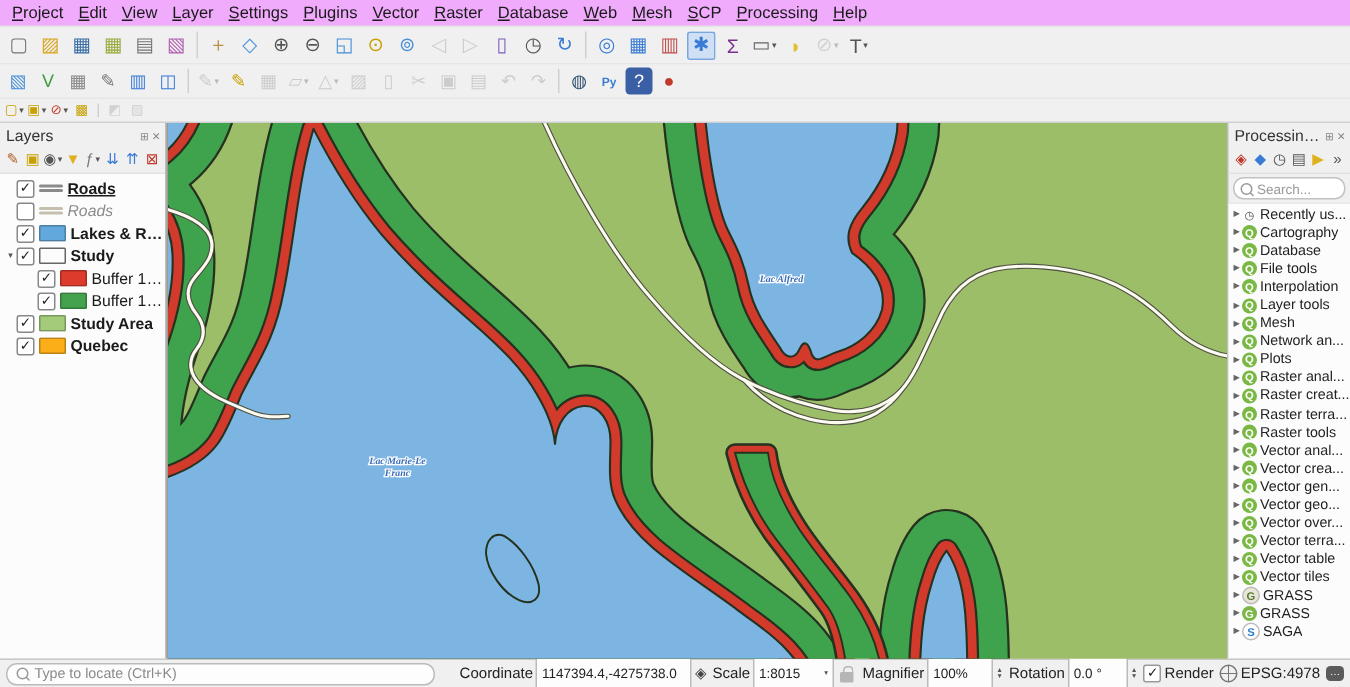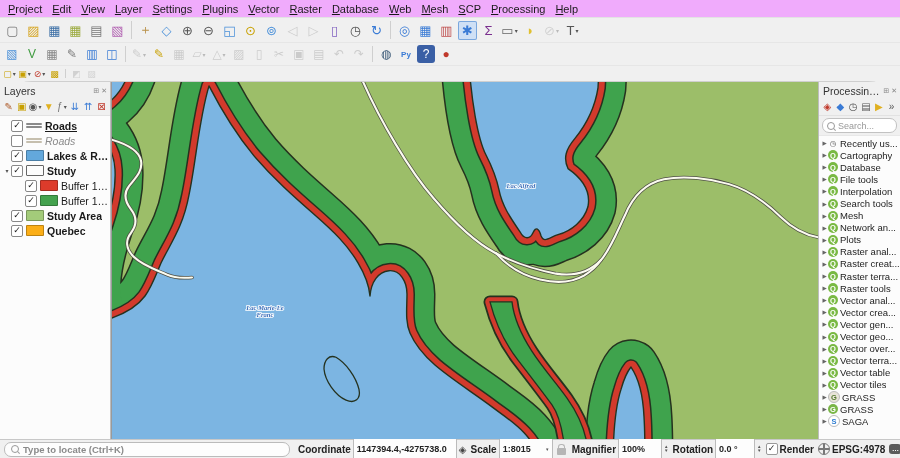--- a/index.html
+++ b/index.html
@@ -24,21 +24,21 @@
   #tb1 .tbtn{width:19px;height:19px;font-size:13px;}
   #tb2 .tbtn{width:18px;height:18px;font-size:12px;}
   #tb3 .tbtn{width:13px;height:12px;font-size:9px;}
   .tbtn.dis{opacity:.35;}
   .tbtn.active{background:#cfe0f5;box-shadow:inset 0 0 0 1px #7aa7dd;}
   .tbtn .dd{font-size:6px;color:#555;margin-left:1px;}
   .tsep{width:1px;align-self:stretch;margin:2px 3px;background:#cfcfcf;}
   .pyg{font-size:8px;font-weight:bold;}
 
   
-  #main{flex:1 1 auto;display:flex;min-height:0;border-top:1px solid #cfcfcf;border-radius:32px;}
+  #main{flex:1 1 auto;display:flex;min-height:0;border-top:1px solid #cfcfcf;}
 
   
   .panel{background:#f0f0f0;display:flex;flex-direction:column;min-width:0;}
   #layers-panel{width:110px;border-right:1px solid #bdbdbd;flex:0 0 auto;}
   #proc-panel{width:81px;border-left:1px solid #bdbdbd;flex:0 0 auto;}
   .phead{display:flex;align-items:center;justify-content:space-between;height:15px;
          padding:1px 3px 0 4px;font-size:10.5px;color:#333;}
   .phead .pttl{white-space:nowrap;overflow:hidden;text-overflow:ellipsis;}
   .pbtns{display:flex;gap:2px;color:#888;font-size:7px;flex:0 0 auto;}
   .pbtn{cursor:default;}
@@ -86,21 +86,21 @@
   .isth-r {fill:none;stroke:var(--red);stroke-width:9.5;stroke-linejoin:round;stroke-linecap:round;}
   .isth-f {fill:var(--green);stroke:var(--ol);stroke-width:1.3;}
   .road-c{fill:none;stroke:#4f4f45;stroke-width:3.6;stroke-linecap:round;stroke-linejoin:round;}
   .road-f{fill:none;stroke:#fbfbef;stroke-width:2.1;stroke-linecap:round;stroke-linejoin:round;}
   .maplabel{font-family:"Liberation Serif","DejaVu Serif",serif;font-size:6.6px;font-style:italic;
             font-weight:bold;fill:#3a6db8;stroke:#ffffff;stroke-width:1.6px;paint-order:stroke;
             text-anchor:middle;}
 
   
   #statusbar{height:18px;flex:0 0 auto;display:flex;align-items:center;gap:4px;padding:0 4px;
-             background:#f0f0f0;border-top:1px solid #c8c8c8;font-size:10px;color:#222;font-weight:bold;}
+             background:#f0f0f0;border-top:1px solid #c8c8c8;font-size:10px;color:#222;}
   #locate{display:flex;align-items:center;gap:4px;width:272px;height:13px;background:#fdfdfd;
           border:1px solid #bbb;border-radius:7px;padding:0 6px;flex:0 0 auto;}
   #locate .ph{font-size:9.5px;color:#8a8a8a;white-space:nowrap;}
   .sb-group{display:flex;align-items:center;gap:2px;flex:0 0 auto;}
   .sb-label{font-size:10px;color:#222;white-space:nowrap;}
   .sb-field{height:12px;background:#fdfdfd;border:1px solid #bbb;border-radius:2px;
             display:flex;align-items:center;padding:16px 3px;font-size:9px;white-space:nowrap;}
   .spin{display:flex;flex-direction:column;line-height:4px;font-size:4.5px;color:#555;}
   .sb-check{width:10px;height:10px;border:1px solid #999;background:#fff;border-radius:2px;
             font-size:9px;line-height:9px;text-align:center;}
@@ -545,21 +545,21 @@
             <span class="lbl">File tools</span>
           </div>
           <div class="prow">
             <span class="exp">▶</span>
             <span class="picon" style="background: rgb(121, 185, 67); color: rgb(255, 255, 255);">Q</span>
             <span class="lbl">Interpolation</span>
           </div>
           <div class="prow">
             <span class="exp">▶</span>
             <span class="picon" style="background: rgb(121, 185, 67); color: rgb(255, 255, 255);">Q</span>
-            <span class="lbl">Search tools</span>
+            <span class="lbl">Layer tools</span>
           </div>
           <div class="prow">
             <span class="exp">▶</span>
             <span class="picon" style="background: rgb(121, 185, 67); color: rgb(255, 255, 255);">Q</span>
             <span class="lbl">Mesh</span>
           </div>
           <div class="prow">
             <span class="exp">▶</span>
             <span class="picon" style="background: rgb(121, 185, 67); color: rgb(255, 255, 255);">Q</span>
             <span class="lbl">Network an...</span>

